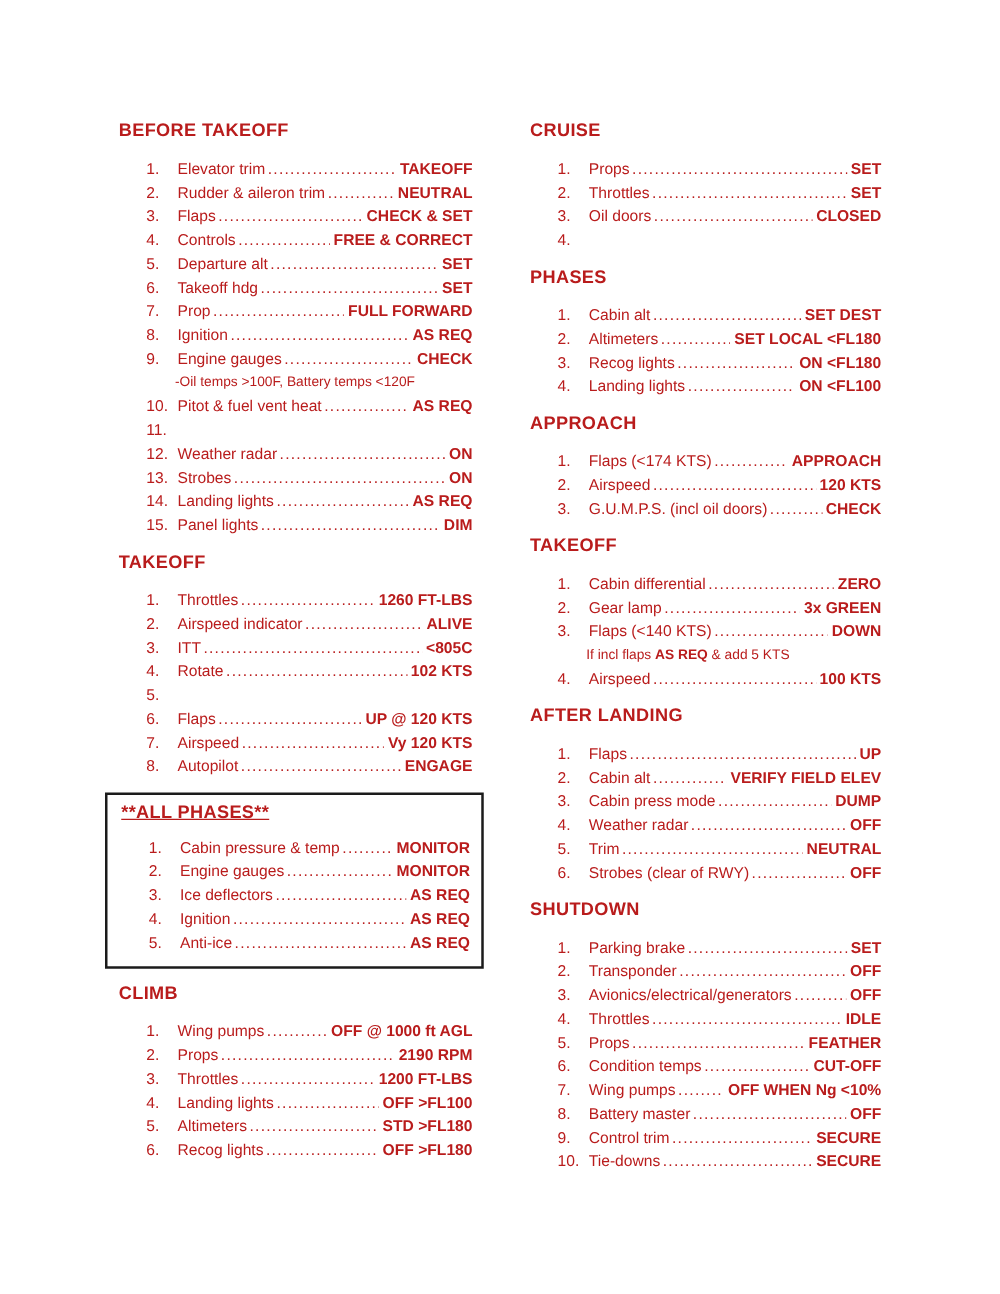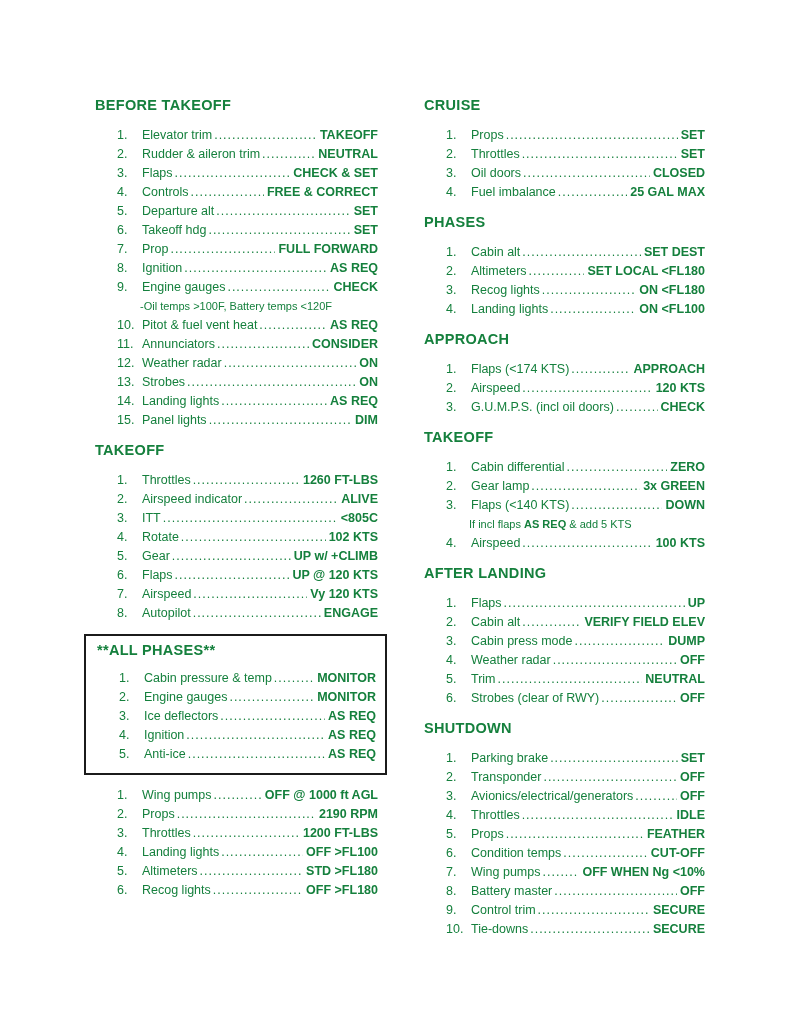--- a/index.html
+++ b/index.html
@@ -2,21 +2,21 @@
 <html><head>
 <meta charset="utf-8">
 <style>
   html, body { margin: 0; padding: 0; background: #ffffff; }
   .page {
     position: relative;
     width: 800px;
     height: 1035px;
     background: #ffffff;
     font-family: "Liberation Sans", "DejaVu Sans", sans-serif;
-    color: #15803d;
+    color: #b91c1c;
     overflow: hidden;
     border-radius: 11px;
   }
   .content {
     position: absolute;
     left: 95px;
     top: 96px;
     display: grid;
     grid-template-columns: 283px 281px;
     column-gap: 46px;
@@ -57,21 +57,21 @@
     white-space: nowrap;
   }
   .note .bold { font-weight: 700; }
   .section.boxed {
     border: 2px solid #1b1b1b;
     margin-left: -11px;
     margin-right: -9px;
     padding: 5px 9px 9px 11px;
     margin-bottom: 11px;
   }
-  .section.boxed .section-title { margin-bottom: 9px; }
+  .section.boxed .section-title { margin-bottom: 9px; text-decoration: underline; }
 </style>
 </head>
 <body>
 
 <div class="page">
   <div class="content" id="columns-root">
       <div class="column">
         <section class="section">
     <h2 class="section-title">BEFORE TAKEOFF</h2>
     <div class="items">
@@ -151,25 +151,20 @@
             <div class="item">
     <span class="num">10.</span>
     <span class="line">
       <span class="name">Pitot &amp; fuel vent heat</span>
       <span class="dots"></span>
       <span class="value">AS REQ</span>
     </span>
   </div>
             <div class="item">
     <span class="num">11.</span>
-    <span class="line">
-      <span class="name">Annunciators</span>
-      <span class="dots"></span>
-      <span class="value">CONSIDER</span>
-    </span>
   </div>
             <div class="item">
     <span class="num">12.</span>
     <span class="line">
       <span class="name">Weather radar</span>
       <span class="dots"></span>
       <span class="value">ON</span>
     </span>
   </div>
             <div class="item">
@@ -228,25 +223,20 @@
             <div class="item">
     <span class="num">4.</span>
     <span class="line">
       <span class="name">Rotate</span>
       <span class="dots"></span>
       <span class="value">102 KTS</span>
     </span>
   </div>
             <div class="item">
     <span class="num">5.</span>
-    <span class="line">
-      <span class="name">Gear</span>
-      <span class="dots"></span>
-      <span class="value">UP w/ +CLIMB</span>
-    </span>
   </div>
             <div class="item">
     <span class="num">6.</span>
     <span class="line">
       <span class="name">Flaps</span>
       <span class="dots"></span>
       <span class="value">UP @ 120 KTS</span>
     </span>
   </div>
             <div class="item">
@@ -306,20 +296,21 @@
     <span class="num">5.</span>
     <span class="line">
       <span class="name">Anti-ice</span>
       <span class="dots"></span>
       <span class="value">AS REQ</span>
     </span>
   </div>
           </div>
   </section>
         <section class="section">
+    <h2 class="section-title">CLIMB</h2>
     <div class="items">
             <div class="item">
     <span class="num">1.</span>
     <span class="line">
       <span class="name">Wing pumps</span>
       <span class="dots"></span>
       <span class="value">OFF @ 1000 ft AGL</span>
     </span>
   </div>
             <div class="item">
@@ -388,25 +379,20 @@
             <div class="item">
     <span class="num">3.</span>
     <span class="line">
       <span class="name">Oil doors</span>
       <span class="dots"></span>
       <span class="value">CLOSED</span>
     </span>
   </div>
             <div class="item">
     <span class="num">4.</span>
-    <span class="line">
-      <span class="name">Fuel imbalance</span>
-      <span class="dots"></span>
-      <span class="value">25 GAL MAX</span>
-    </span>
   </div>
           </div>
   </section>
         <section class="section">
     <h2 class="section-title">PHASES</h2>
     <div class="items">
             <div class="item">
     <span class="num">1.</span>
     <span class="line">
       <span class="name">Cabin alt</span>

